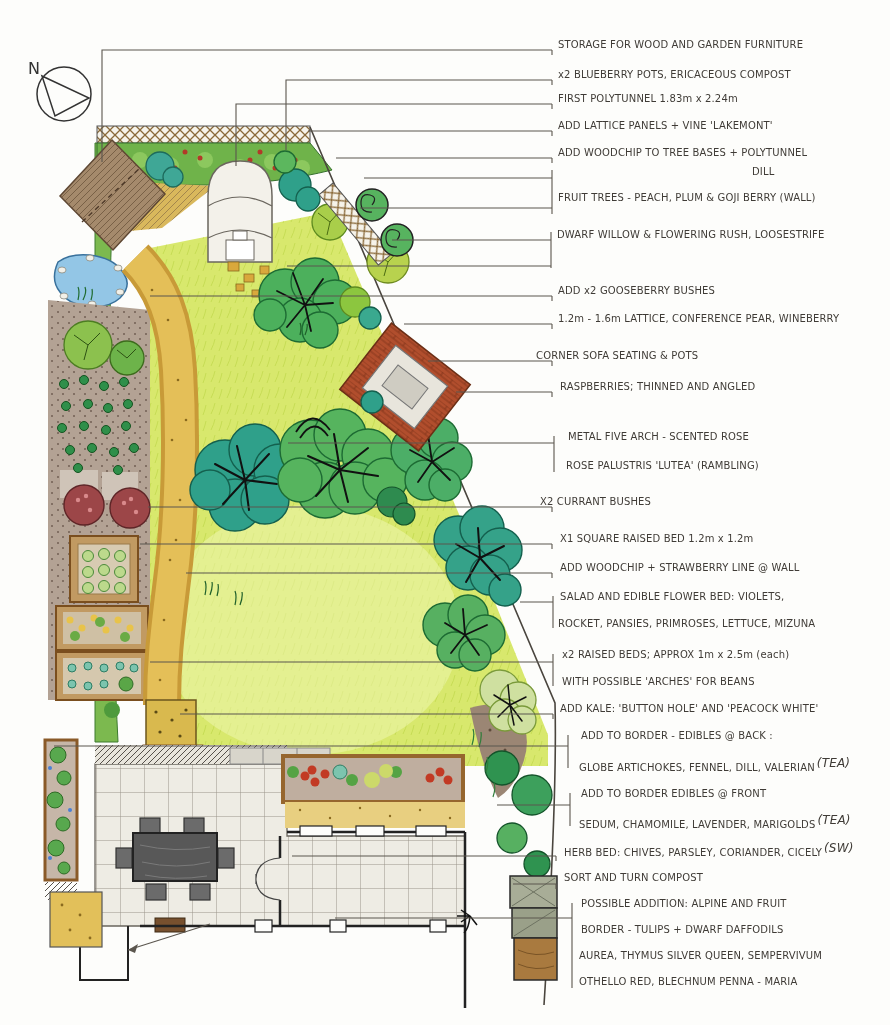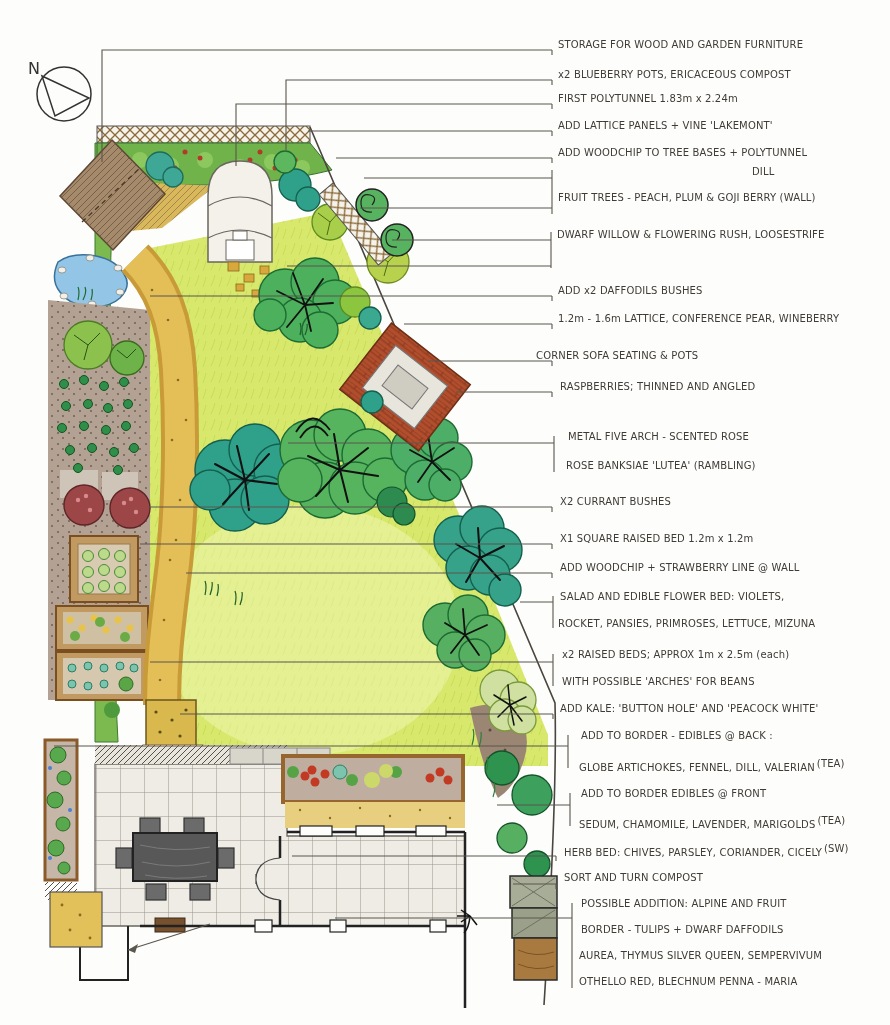--- a/index.html
+++ b/index.html
@@ -1,21 +1,21 @@
 <!DOCTYPE html>
 <html><head>
 <meta charset="utf-8">
 <style>
   html,body{margin:0;padding:0;background:#ffffff;}
   .stage{position:relative;width:890px;height:1025px;background:#fdfdfb;overflow:hidden;
          font-family:"DejaVu Sans",sans-serif;}
   svg{position:absolute;left:0;top:0;}
   .ann{position:absolute;font:10px/13px "DejaVu Sans",sans-serif;color:#3f3b36;
        letter-spacing:.15px;white-space:nowrap;}
-  .ann sup{font-size:10px;margin-left:2px;vertical-align:super;}
+  .ann sup{font-size:12px;margin-left:2px;vertical-align:super;font-style:italic;}
 </style>
 </head>
 <body>
 
 <div class="stage">
 
 <svg width="890" height="1025" viewBox="0 0 890 1025">
   <defs>
     <pattern id="lat" width="10" height="10" patternUnits="userSpaceOnUse">
       <rect width="10" height="10" fill="#f6f3ea"></rect>
@@ -559,27 +559,27 @@
 </svg>
 
 <div class="ann" style="top:38px;left:558px"><span>STORAGE FOR WOOD AND GARDEN FURNITURE</span></div>
 <div class="ann" style="top:68px;left:558px"><span>x2 BLUEBERRY POTS, ERICACEOUS COMPOST</span></div>
 <div class="ann" style="top:92px;left:558px"><span>FIRST POLYTUNNEL 1.83m x 2.24m</span></div>
 <div class="ann" style="top:119px;left:558px"><span>ADD LATTICE PANELS + VINE 'LAKEMONT'</span></div>
 <div class="ann" style="top:146px;left:558px"><span>ADD WOODCHIP TO TREE BASES + POLYTUNNEL</span></div>
 <div class="ann" style="top:165px;left:752px"><span>DILL</span></div>
 <div class="ann" style="top:191px;left:558px"><span>FRUIT TREES - PEACH, PLUM &amp; GOJI BERRY (WALL)</span></div>
 <div class="ann" style="top:228px;left:557px"><span>DWARF WILLOW &amp; FLOWERING RUSH, LOOSESTRIFE</span></div>
-<div class="ann" style="top:284px;left:558px"><span>ADD x2 DAFFODILS BUSHES</span></div>
+<div class="ann" style="top:284px;left:558px"><span>ADD x2 GOOSEBERRY BUSHES</span></div>
 <div class="ann" style="top:312px;left:558px"><span>1.2m - 1.6m LATTICE, CONFERENCE PEAR, WINEBERRY</span></div>
 <div class="ann" style="top:349px;left:536px"><span>CORNER SOFA SEATING &amp; POTS</span></div>
 <div class="ann" style="top:380px;left:560px"><span>RASPBERRIES; THINNED AND ANGLED</span></div>
 <div class="ann" style="top:430px;left:568px"><span>METAL FIVE ARCH - SCENTED ROSE</span></div>
-<div class="ann" style="top:459px;left:566px"><span>ROSE BANKSIAE 'LUTEA' (RAMBLING)</span></div>
-<div class="ann" style="top:495px;left:560px"><span>X2 CURRANT BUSHES</span></div>
+<div class="ann" style="top:459px;left:566px"><span>ROSE PALUSTRIS 'LUTEA' (RAMBLING)</span></div>
+<div class="ann" style="top:495px;left:540px"><span>X2 CURRANT BUSHES</span></div>
 <div class="ann" style="top:532px;left:560px"><span>X1 SQUARE RAISED BED 1.2m x 1.2m</span></div>
 <div class="ann" style="top:561px;left:560px"><span>ADD WOODCHIP + STRAWBERRY LINE @ WALL</span></div>
 <div class="ann" style="top:590px;left:560px"><span>SALAD AND EDIBLE FLOWER BED: VIOLETS,</span></div>
 <div class="ann" style="top:617px;left:558px"><span>ROCKET, PANSIES, PRIMROSES, LETTUCE, MIZUNA</span></div>
 <div class="ann" style="top:648px;left:562px"><span>x2 RAISED BEDS; APPROX 1m x 2.5m (each)</span></div>
 <div class="ann" style="top:675px;left:562px"><span>WITH POSSIBLE 'ARCHES' FOR BEANS</span></div>
 <div class="ann" style="top:702px;left:560px"><span>ADD KALE: 'BUTTON HOLE' AND 'PEACOCK WHITE'</span></div>
 <div class="ann" style="top:729px;left:581px"><span>ADD TO BORDER - EDIBLES @ BACK :</span></div>
 <div class="ann" style="top:757px;left:579px"><span>GLOBE ARTICHOKES, FENNEL, DILL, VALERIAN</span><sup>(TEA)</sup></div>
 <div class="ann" style="top:787px;left:581px"><span>ADD TO BORDER EDIBLES @ FRONT</span></div>

